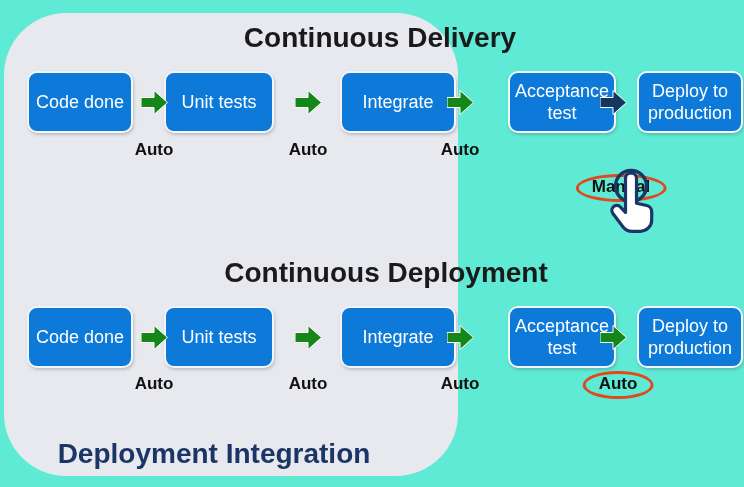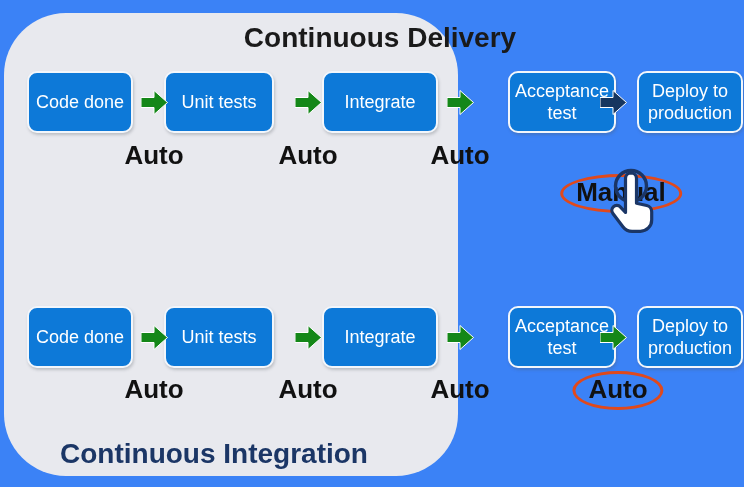--- a/index.html
+++ b/index.html
@@ -1,17 +1,17 @@
 <!DOCTYPE html>
 <html style="--box-blue: #0d79d8; --arrow-green: #148718; --arrow-navy: #16365f; --highlight-orange: #e0491c; --navy-text: #1b3666; --panel-gray: #e8e9ee; --title-black: #1a1a1a; --label-black: #111111; --box-text-white: #ffffff;"><head>
 <meta charset="utf-8">
 <style>
   html,body{margin:0;padding:0;background:#ffffff;}
   .stage{
-    position:relative;width:744px;height:487px;overflow:hidden;background:#3b82f6;
+    position:relative;width:744px;height:487px;overflow:hidden;background:#5eead4;
     font-family:"Liberation Sans",sans-serif;
   }
   .panel{
     position:absolute;left:4px;top:13px;width:454px;height:463px;
     background:var(--panel-gray,#e8e9ee);border-radius:62px;
   }
   .title{
     position:absolute;transform:translateX(-50%);
     font-size:28px;font-weight:700;color:var(--title-black,#1a1a1a);
     white-space:nowrap;letter-spacing:0px;
@@ -23,53 +23,54 @@
     position:absolute;height:62px;box-sizing:border-box;
     background:var(--box-blue,#0d79d8);
     border:2px solid #f2f6fb;border-radius:10px;
     box-shadow:1px 2px 3px rgba(80,85,95,.28);
     display:flex;align-items:center;justify-content:center;text-align:center;
     color:var(--box-text-white,#ffffff);font-size:18px;line-height:22px;padding:0 5px;
   }
   .r1{top:71px;}  .r2{top:306px;}
   .c1{left:27px;width:106px;}
   .c2{left:164px;width:110px;}
-  .c3{left:322px;width:116px;}
+  .c3{left:340px;width:116px;}
   .c4{left:483px;width:108px;margin-left:25px;}
   .c5{left:637px;width:106px;}
   .arrow{position:absolute;width:27px;height:27px;}
   .arrow.ar1{top:89px;} .arrow.ar2{top:324px;}
   .ax1{left:141px;} .ax2{left:295px;} .ax3{left:447px;} .ax4{left:600px;}
   .arrow path{stroke:#ffffff;stroke-width:1;}
   .arrow.green path{fill:var(--arrow-green,#148718);}
   .arrow.navy path{fill:var(--arrow-navy,#16365f);}
   .tlabel{
     position:absolute;transform:translateX(-50%);
-    font-size:26px;font-weight:700;color:var(--label-black,#111111);white-space:nowrap;
+    font-size:17px;font-weight:700;color:var(--label-black,#111111);white-space:nowrap;
   }
   .lr1{top:140px;} .lr2{top:374px;}
   .lx1{left:154px;} .lx2{left:308px;} .lx3{left:460px;}
   .hl{
     display:inline-block;border:3.5px solid var(--highlight-orange,#e0491c);
     border-radius:50%;padding:0 13px 2px 13px;
   }
   .hl-r1{left:621px;top:142px;margin-top:32px;} .hl-r2{left:618px;top:371px;}
   .hand{position:absolute;left:604px;top:166px;width:58px;height:76px;}
   .hand .ring{fill:none;stroke:var(--navy-text,#1b3666);stroke-width:3.4;}
   .hand .palm{fill:#ffffff;stroke:var(--navy-text,#1b3666);stroke-width:3.2;stroke-linejoin:round;}
 </style>
 </head>
 <body>
 
 <div class="stage">
 
   <div class="panel"></div>
 
   <div class="title t-cd">Continuous Delivery</div>
-  <div class="title t-ci">Continuous Integration</div>
+  <div class="title t-cdep">Continuous Deployment</div>
+  <div class="title t-ci">Deployment Integration</div>
 
   <div class="box r1 c1">Code done</div>
   <div class="box r1 c2">Unit tests</div>
   <div class="box r1 c3">Integrate</div>
   <div class="box r1 c4">Acceptance test</div>
   <div class="box r1 c5">Deploy to production</div>
 
   <svg class="arrow green ar1 ax1" viewBox="0 0 27 27">
     <path d="M0 8.5 H13 V1.5 L26.5 13.5 L13 25.5 V18.5 H0 Z"></path>
     </svg>

